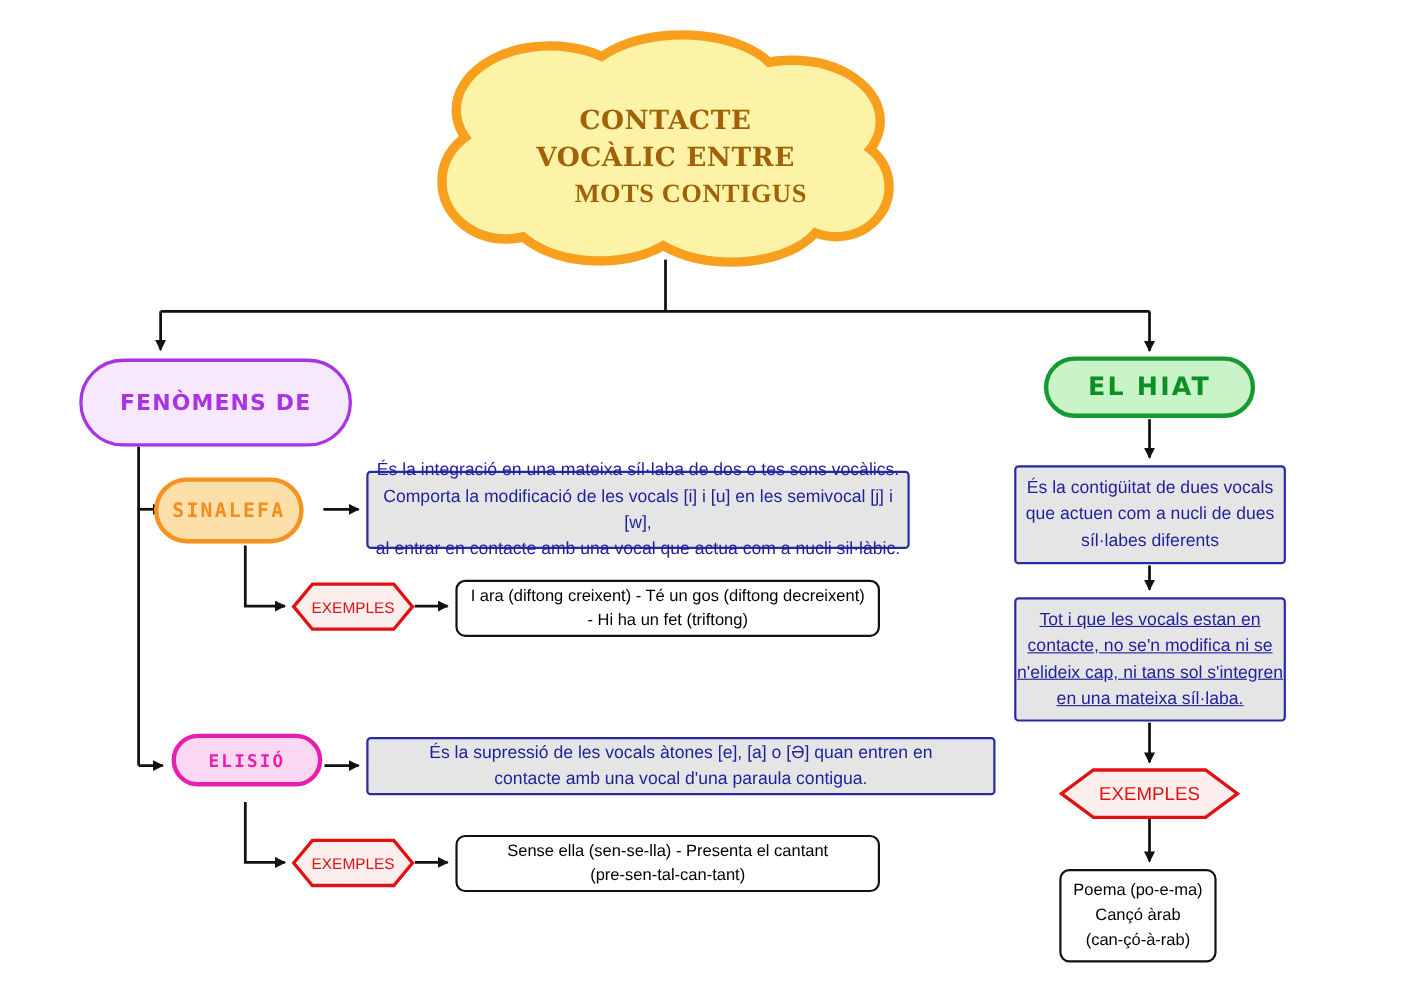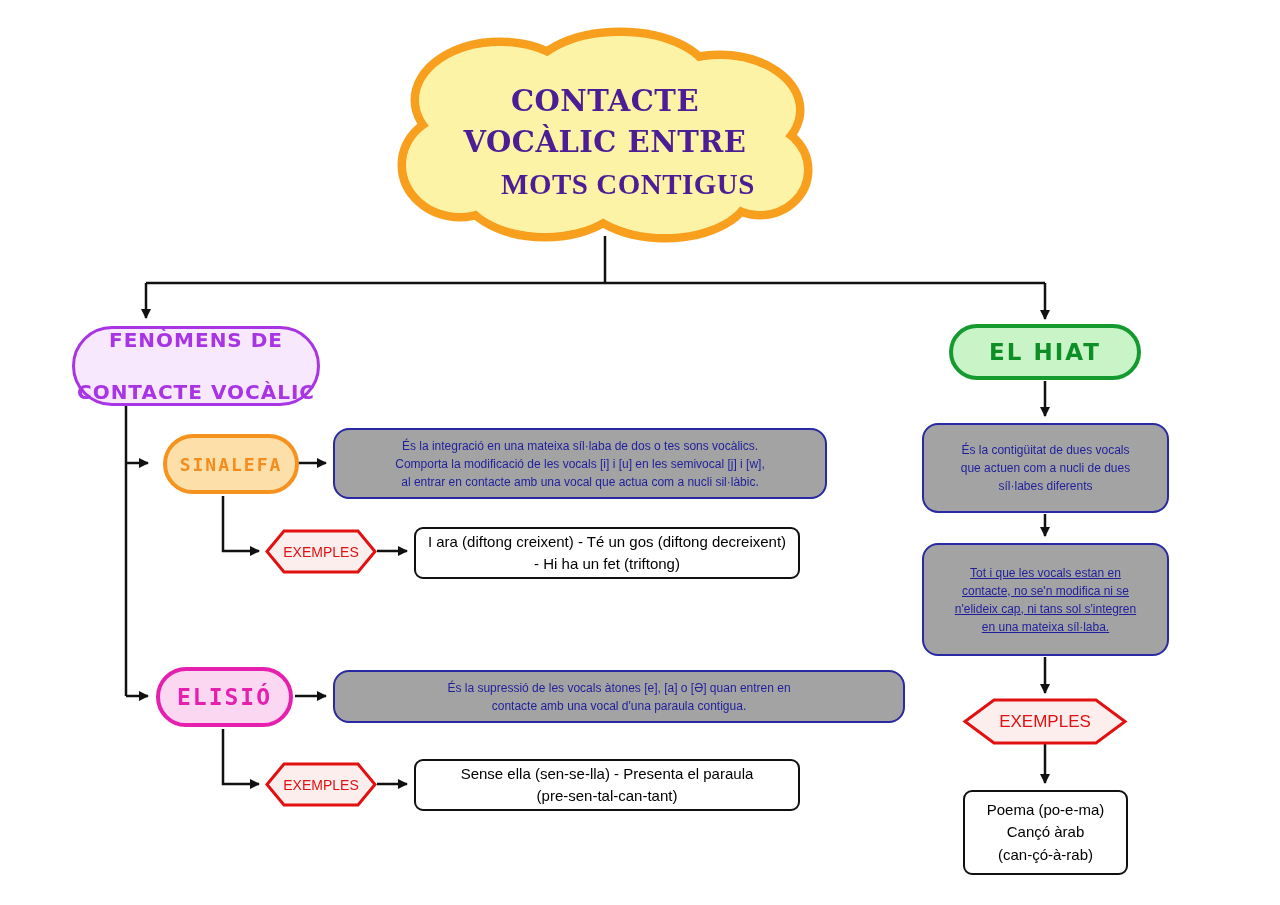--- a/index.html
+++ b/index.html
@@ -8,21 +8,21 @@
     font-family:"Liberation Sans","DejaVu Sans",sans-serif;
   }
   #diagram-canvas{position:absolute;left:0;top:0;width:1280px;height:905px;}
 
   .abs{position:absolute;box-sizing:border-box;display:flex;align-items:center;justify-content:center;text-align:center;}
 
   
   #cloud-title{
     left:430px;top:68px;width:350px;height:150px;flex-direction:column;
     font-family:"DejaVu Serif","Liberation Serif",serif;
-    font-weight:bold;font-size:29px;line-height:1.42;color:#4c1d95;
+    font-weight:bold;font-size:24px;line-height:1.42;color:#a16207;
     letter-spacing:0.5px;
   }
   #cloud-title .t3{padding-left:46px;font-family:Liberation Serif, serif;}
 
   
   .pill{border-radius:42px;font-weight:bold;}
   #fenomens-node{
     left:72px;top:326px;width:248px;height:80px;flex-direction:column;
     background:#f8e8fd;border:3.5px solid #a834e4;color:#a834e4;
     font-size:20px;line-height:1.5;letter-spacing:1px;border-radius:40px;
@@ -30,50 +30,50 @@
     gap:22px;
   }
   #hiat-node{
     left:949px;top:324px;width:192px;height:56px;
     background:#c8f4c8;border:4px solid #149a2e;color:#0d8f26;
     font-size:23px;letter-spacing:2px;border-radius:28px;
     font-family:"DejaVu Sans","Liberation Sans",sans-serif;
     text-align:center;
   }
   #sinalefa-node{
-    left:163px;top:434px;width:136px;height:60px;
+    left:140px;top:434px;width:136px;height:60px;
     background:#fcdfa9;border:4px solid #f6921e;color:#f68c1c;
     font-size:18px;letter-spacing:2px;border-radius:30px;
     font-family:"DejaVu Sans Mono","Liberation Mono",monospace;font-weight:bold;
   }
   #elisio-node{
-    left:156px;top:667px;width:137px;height:60px;
+    left:156px;top:667px;width:137px;height:48px;
     background:#fcd7f2;border:4px solid #e620ae;color:#e620ae;
-    font-size:23px;letter-spacing:2px;border-radius:30px;
+    font-size:16px;letter-spacing:2px;border-radius:30px;
     font-family:"DejaVu Sans Mono","Liberation Mono",monospace;font-weight:bold;
   }
 
   
   .bluebox{
-    background:#a3a3a3;border:2.5px solid #2929a3;border-radius:16px;
-    color:#1f1f9c;font-size:12px;line-height:1.5;white-space:pre-line;
+    background:#e5e5e5;border:2.5px solid #2929a3;border-radius:4px;
+    color:#1f1f9c;font-size:16px;line-height:1.5;white-space:pre-line;
   }
   #sinalefa-def{left:333px;top:428px;width:494px;height:71px;}
   #elisio-def{left:333px;top:670px;width:572px;height:53px;align-items:center;}
   #hiat-def{left:922px;top:423px;width:247px;height:90px;}
   #hiat-note{left:922px;top:543px;width:247px;height:113px;text-decoration:underline;}
 
   
   .whitebox{
     background:#ffffff;border:2.5px solid #111111;border-radius:9px;
     color:#000000;font-size:15px;line-height:1.5;white-space:pre-line;
   }
   #sinalefa-examples-box{left:414px;top:527px;width:386px;height:52px;}
   #elisio-examples-box{left:414px;top:759px;width:386px;height:52px;}
-  #hiat-examples-box{left:963px;top:790px;width:165px;height:85px;}
+  #hiat-examples-box{left:963px;top:790px;width:143px;height:85px;}
 
   
   .hexlabel{color:#e21111;font-weight:normal;}
   #exemples-1-label{left:267px;top:531px;width:108px;height:41px;font-size:14px;}
   #exemples-2-label{left:267px;top:764px;width:108px;height:41px;font-size:14px;}
   #exemples-3-label{left:965px;top:700px;width:160px;height:43px;font-size:17px;}
 </style>
 </head>
 <body>
 
@@ -141,21 +141,20 @@
   </svg>
 
   <div id="cloud-title" class="abs">
     <span class="t1">CONTACTE</span>
     <span class="t2">VOCÀLIC ENTRE</span>
     <span class="t3">MOTS CONTIGUS</span>
   </div>
 
   <div id="fenomens-node" class="abs pill">
     <span>FENÒMENS DE</span>
-    <span>CONTACTE VOCÀLIC</span>
   </div>
 
   <div id="sinalefa-node" class="abs pill">
     <span>SINALEFA</span>
   </div>
 
   <div id="sinalefa-def" class="abs bluebox">
     <span>És la integració en una mateixa síl·laba de dos o tes sons vocàlics.
 Comporta la modificació de les vocals [i] i [u] en les semivocal [j] i [w],
 al entrar en contacte amb una vocal que actua com a nucli sil·làbic.</span>
@@ -177,21 +176,21 @@
   <div id="elisio-def" class="abs bluebox">
     <span>És la supressió de les vocals àtones [e], [a] o [Ə] quan entren en
 contacte amb una vocal d'una paraula contigua.</span>
   </div>
 
   <div id="exemples-2-label" class="abs hexlabel">
     <span>EXEMPLES</span>
   </div>
 
   <div id="elisio-examples-box" class="abs whitebox">
-    <span>Sense ella (sen-se-lla) - Presenta el paraula
+    <span>Sense ella (sen-se-lla) - Presenta el cantant
 (pre-sen-tal-can-tant)</span>
   </div>
 
   <div id="hiat-node" class="abs pill">
     <span>EL HIAT</span>
   </div>
 
   <div id="hiat-def" class="abs bluebox">
     <span>És la contigüitat de dues vocals
 que actuen com a nucli de dues

